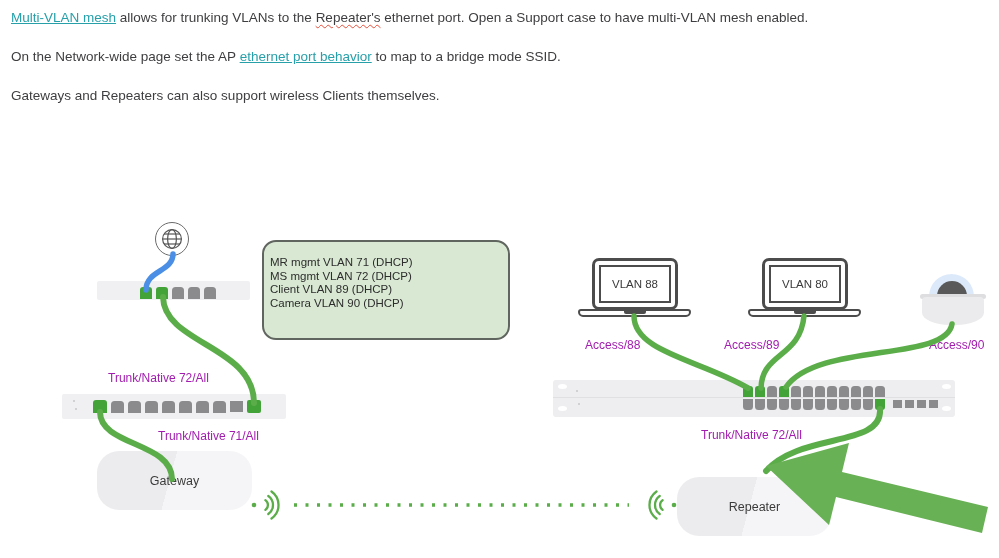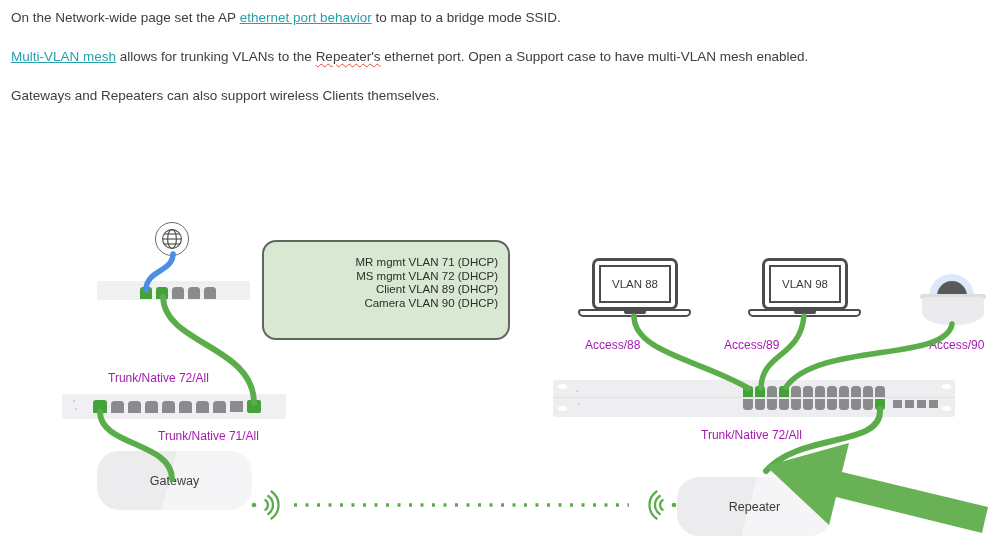--- a/index.html
+++ b/index.html
@@ -21,21 +21,21 @@
   .abs{position:absolute;}
   .lbl{position:absolute;font-size:12px;color:#a21caf;white-space:nowrap;}
   .bar{position:absolute;background:var(--bar);border-radius:2px;}
   .led{position:absolute;width:2px;height:2px;border-radius:50%;background:#c7c7cb;}
   
   .globe{position:absolute;left:155px;top:222px;width:34px;height:34px;background:#fff;
          border:1.5px solid #6b6b6b;border-radius:50%;display:flex;align-items:center;justify-content:center;}
   
   .vlanbox{position:absolute;left:262px;top:240px;width:248px;height:100px;background:#d8e8d2;
            border:2px solid #60665f;border-radius:14px;padding:14px 10px 0 6px;
-           font-size:11.5px;line-height:13.6px;color:#2d2d2d;text-align:right;}
+           font-size:11.5px;line-height:13.6px;color:#2d2d2d;}
   
   .ports{position:absolute;display:flex;align-items:flex-end;}
   .port{display:inline-block;background:var(--gray-port);}
   .pt-green{background:var(--green-port);border-radius:3px 3px 0 0;}
   .pt-arch{border-radius:3.5px 3.5px 0 0;}
   .pt-down{border-radius:0 0 3.5px 3.5px;}
   .pt-green-down{background:var(--green-port);border-radius:0 0 3px 3px;}
   .pt-sq{}
   .pt-green-sq{background:var(--green-port);border-radius:2px;}
   .pt-green-lg{background:var(--green-port);border-radius:3px 3px 0 0;}
@@ -73,22 +73,22 @@
   .cam-dome{position:absolute;left:937px;top:281px;width:30px;height:16px;background:#595959;border-radius:15px 15px 0 0;}
   .cam-brim{position:absolute;left:920px;top:294px;width:66px;height:5px;background:#dedee1;border-radius:2.5px;}
   .cam-body{position:absolute;left:922px;top:297px;width:62px;height:28px;background:#ebebed;border-radius:4px 4px 45% 45%;}
   
   .overlay{position:absolute;left:0;top:0;pointer-events:none;}
 </style>
 </head>
 <body>
 
 <main class="doc">
+  <p><a href="#" class="link">Multi-VLAN mesh</a><span> allows for trunking VLANs to the </span><span class="misspell">Repeater's</span><span> ethernet port. Open a Support case to have multi-VLAN mesh enabled.</span></p>
   <p><span>On the Network-wide page set the AP </span><a href="#" class="link">ethernet port behavior</a><span> to map to a bridge mode SSID.</span></p>
-  <p><a href="#" class="link">Multi-VLAN mesh</a><span> allows for trunking VLANs to the </span><span class="misspell">Repeater's</span><span> ethernet port. Open a Support case to have multi-VLAN mesh enabled.</span></p>
   <p><span>Gateways and Repeaters can also support wireless Clients themselves.</span></p>
 </main>
 
 <div class="abs" style="left:0;top:0;width:999px;height:558px;">
 
   <div class="globe">
     <svg width="26" height="26" viewBox="0 0 26 26">
       <g fill="none" stroke="#555" stroke-width="1.2">
         <circle cx="13" cy="13" r="9.4"></circle>
         <ellipse cx="13" cy="13" rx="4.4" ry="9.4"></ellipse>
@@ -137,21 +137,21 @@
     <span>Gateway</span>
   </div>
 
   <div class="lap-screen" style="left:592px;top:258px;text-align:right;">
     <div class="inner">VLAN 88</div>
   </div>
   <div class="lap-base" style="left:578px;top:309px;">
     <div class="lap-notch"></div>
   </div>
   <div class="lap-screen" style="left:762px;top:258px;">
-    <div class="inner">VLAN 98</div>
+    <div class="inner">VLAN 80</div>
   </div>
   <div class="lap-base" style="left:748px;top:309px;">
     <div class="lap-notch"></div>
   </div>
 
   <div class="cam-halo"></div>
   <div class="cam-dome"></div>
   <div class="cam-brim"></div>
   <div class="cam-body"></div>
 

